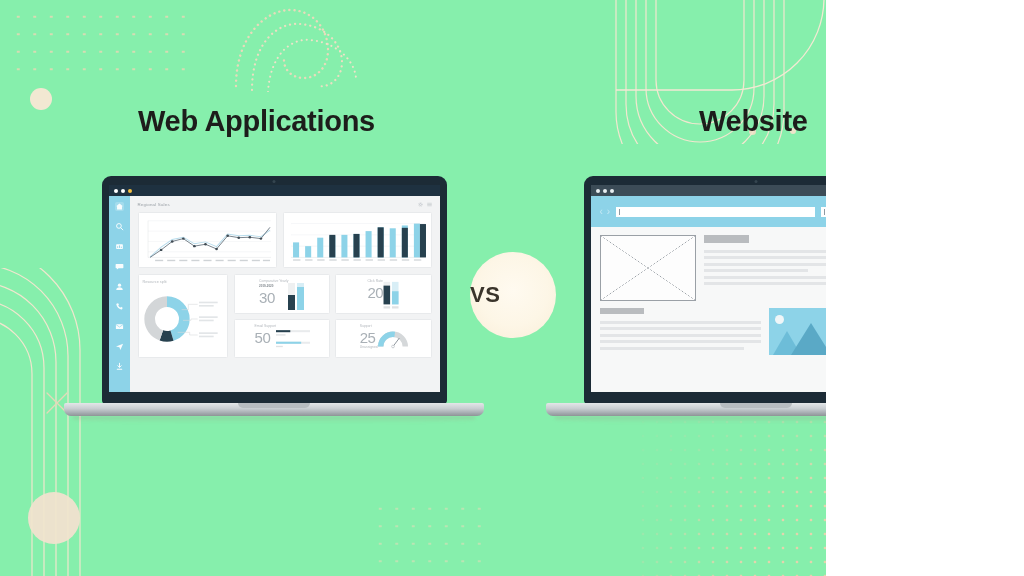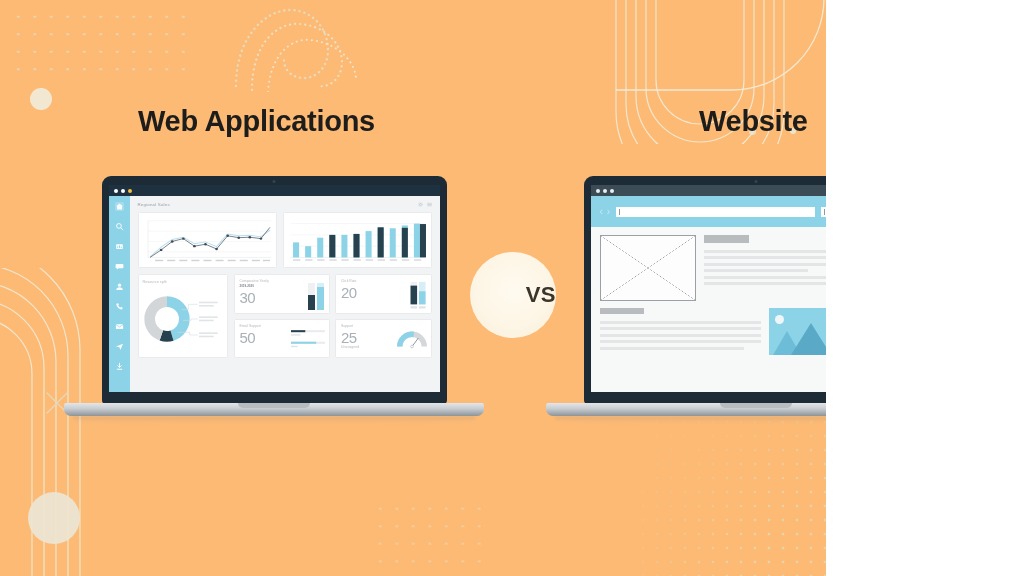--- a/index.html
+++ b/index.html
@@ -4,21 +4,21 @@
 <style>
   * { box-sizing: border-box; margin: 0; padding: 0; }
   html, body {
     width: 1024px; height: 576px;
     overflow: hidden;
     font-family: "Liberation Sans", sans-serif;
   }
   #stage {
     position: relative;
     width: 826px; height: 576px;
-    background: #fdba74;
+    background: #86efac;
     overflow: hidden;
   }
 
   
   .deco { position: absolute; pointer-events: none; }
 
   #dotgrid-tl {
     left: 10px; top: 8px; width: 180px; height: 72px;
     background-image: radial-gradient(#e7d8b4 1.1px, transparent 1.2px);
     background-size: 16.5px 17.5px;
@@ -63,21 +63,21 @@
     white-space: nowrap;
   }
   #heading-left  { left: 138px; top: 105px; }
   #heading-right { left: 699px; top: 105px; }
 
   
   #vs-badge {
     position: absolute; left: 470px; top: 252px;
     width: 86px; height: 86px; border-radius: 50%;
     background: radial-gradient(circle at 50% 45%, #fffaf0 0%, #fdf6e6 55%, #f9edd7 100%);
-    display: flex; align-items: center; justify-content: flex-end;
+    display: flex; align-items: center; justify-content: flex-start;
   }
   #vs-label { font-size: 22px; font-weight: 600; color: #3a342b; letter-spacing: .5px; }
 
   
   .laptop { position: absolute; }
   #laptop-left  { left: 64px;  top: 176px; width: 420px; }
   #laptop-right { left: 546px; top: 176px; width: 420px; }
 
   .bezel {
     position: relative;
@@ -152,21 +152,21 @@
     border-radius: 1.5px;
   }
   .row1 { display: flex; gap: 6px; height: 56px; margin-bottom: 6px; }
   .card-line  { flex: 0 0 139px; padding: 4px 3px 3px 3px; }
   .card-bars  { flex: 1 1 auto;  padding: 4px 3px 3px 3px; }
 
   .row2 { display: flex; gap: 6px; height: 84px; }
   .col-donut { flex: 0 0 90px; padding: 5px 4px; display:flex; flex-direction:column; }
   .col-kpi { flex: 1 1 auto; display: flex; flex-direction: column; gap: 5px; }
   .kpi-row { display: flex; gap: 5px; flex: 1 1 0; min-height: 0; }
-  .kpi { flex: 1 1 0; padding: 4px 4px 3px 5px; display: flex; justify-content: space-between; min-width:0; }
+  .kpi { flex: 1 1 0; padding: 4px 4px 3px 5px; display: flex; justify-content: center; min-width:0; }
   .kpi-text { display: flex; flex-direction: column; justify-content: flex-start; min-width: 0; }
   .kpi-cap { font-size: 3.4px; color: #b4b9be; line-height: 1.5; white-space: nowrap; }
   .kpi-sub { font-size: 3px; color: #7f868c; font-weight: bold; line-height: 1.6; white-space: nowrap; }
   .kpi-num { font-size: 15px; color: #a9b0b6; line-height: 1.05; letter-spacing: -.5px; margin-top: 1px; }
   .kpi-vis { display: flex; align-items: flex-end; gap: 2px; }
 
   .donut-title { font-size: 3.8px; color: #b4b9be; margin-bottom: 2px; }
   .donut-wrap { flex: 1 1 auto; position: relative; }
 
   

